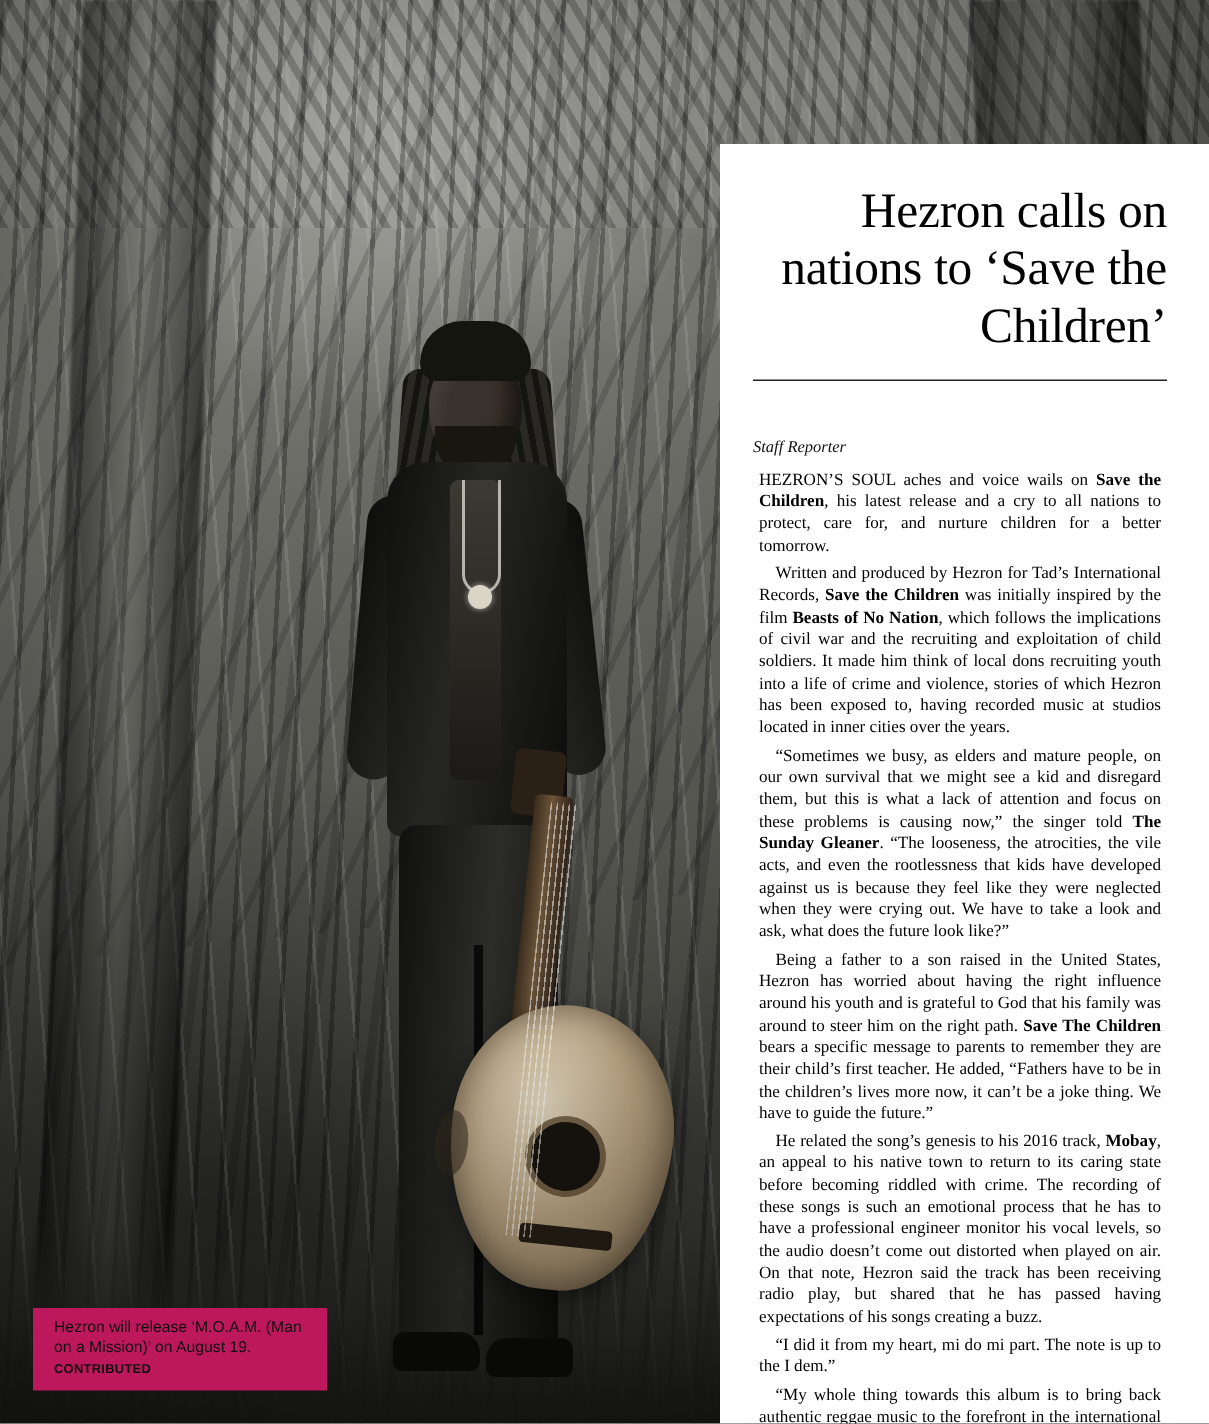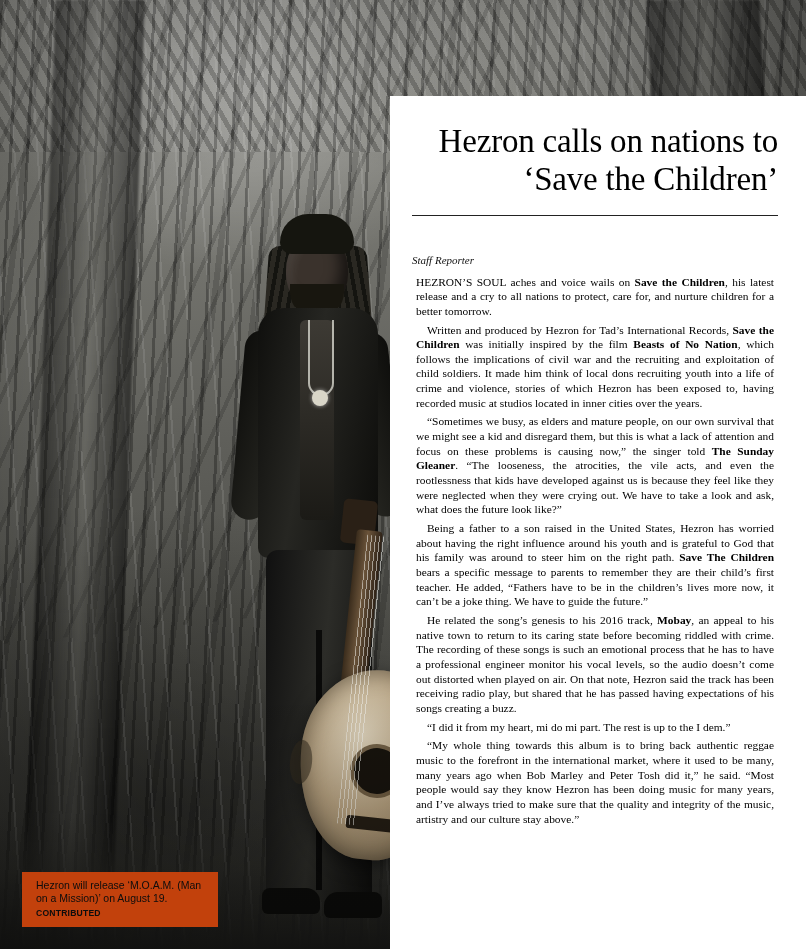--- a/index.html
+++ b/index.html
@@ -193,39 +193,39 @@
     position: absolute; inset: 0;
     background: radial-gradient(ellipse 75% 70% at 40% 45%, rgba(0,0,0,0) 40%, rgba(0,0,0,0.45) 100%);
     pointer-events: none;
   }
 
   
   #caption {
     position: absolute;
     left: 22px; bottom: 22px;
     width: 196px;
-    background: #c2410c;
+    background: #be185d;
     padding: 7px 9px 8px 14px;
     box-sizing: border-box;
     font-family: "Liberation Sans", sans-serif;
     font-size: 10.5px;
     line-height: 1.28;
     color: #0d0d0d;
   }
   #caption .contrib {
     font-weight: bold;
     font-size: 8.6px;
     letter-spacing: 0.2px;
   }
 
   
   #article {
     position: absolute;
     right: 0; top: 96px;
-    width: 416px;
+    width: 326px;
     height: 853px;
     background: #ffffff;
     box-sizing: border-box;
     padding: 26px 28px 0 22px;
   }
   #headline {
     font-family: "Liberation Serif", serif;
     font-size: 33px;
     line-height: 1.16;
     text-align: right;
@@ -323,17 +323,17 @@
   <h1 id="headline">Hezron calls on nations to ‘Save the Children’</h1>
   <hr class="rule">
   <div class="byline-role">Staff Reporter</div>
 
   <div id="body">
       <p>HEZRON’S SOUL aches and voice wails on <b>Save the Children</b>, his latest release and a cry to all nations to protect, care for, and nurture children for a better tomorrow.</p>
       <p class="indent">Written and produced by Hezron for Tad’s International Records, <b>Save the Children</b> was initially inspired by the film <b>Beasts of No Nation</b>, which follows the implications of civil war and the recruiting and exploitation of child soldiers. It made him think of local dons recruiting youth into a life of crime and violence, stories of which Hezron has been exposed to, having recorded music at studios located in inner cities over the years.</p>
       <p class="indent">“Sometimes we busy, as elders and mature people, on our own survival that we might see a kid and disregard them, but this is what a lack of attention and focus on these problems is causing now,” the singer told <b>The Sunday Gleaner</b>. “The looseness, the atrocities, the vile acts, and even the rootlessness that kids have developed against us is because they feel like they were neglected when they were crying out. We have to take a look and ask, what does the future look like?”</p>
       <p class="indent">Being a father to a son raised in the United States, Hezron has worried about having the right influence around his youth and is grateful to God that his family was around to steer him on the right path. <b>Save The Children</b> bears a specific message to parents to remember they are their child’s first teacher. He added, “Fathers have to be in the children’s lives more now, it can’t be a joke thing. We have to guide the future.”</p>
       <p class="indent">He related the song’s genesis to his 2016 track, <b>Mobay</b>, an appeal to his native town to return to its caring state before becoming riddled with crime. The recording of these songs is such an emotional process that he has to have a professional engineer monitor his vocal levels, so the audio doesn’t come out distorted when played on air. On that note, Hezron said the track has been receiving radio play, but shared that he has passed having expectations of his songs creating a buzz.</p>
-      <p class="indent">“I did it from my heart, mi do mi part. The rest is up to the I dem.”</p>
+      <p class="indent">“I did it from my heart, mi do mi part. The note is up to the I dem.”</p>
       <p class="indent">“My whole thing towards this album is to bring back authentic reggae music to the forefront in the international market, where it used to be many, many years ago when Bob Marley and Peter Tosh did it,” he said. “Most people would say they know Hezron has been doing music for many years, and I’ve always tried to make sure that the quality and integrity of the music, artistry and our culture stay above.”</p>
     </div>
 
 </div>
 
 </body></html>

